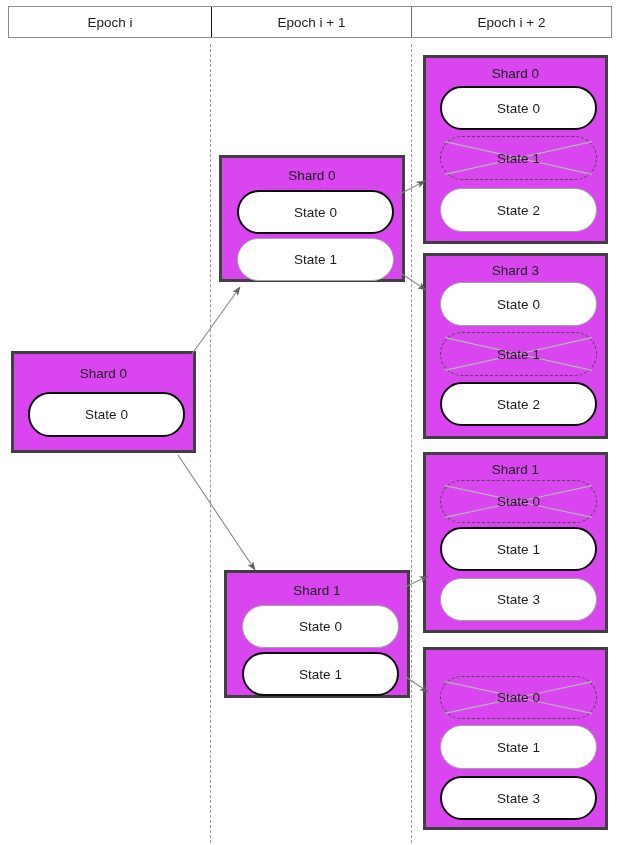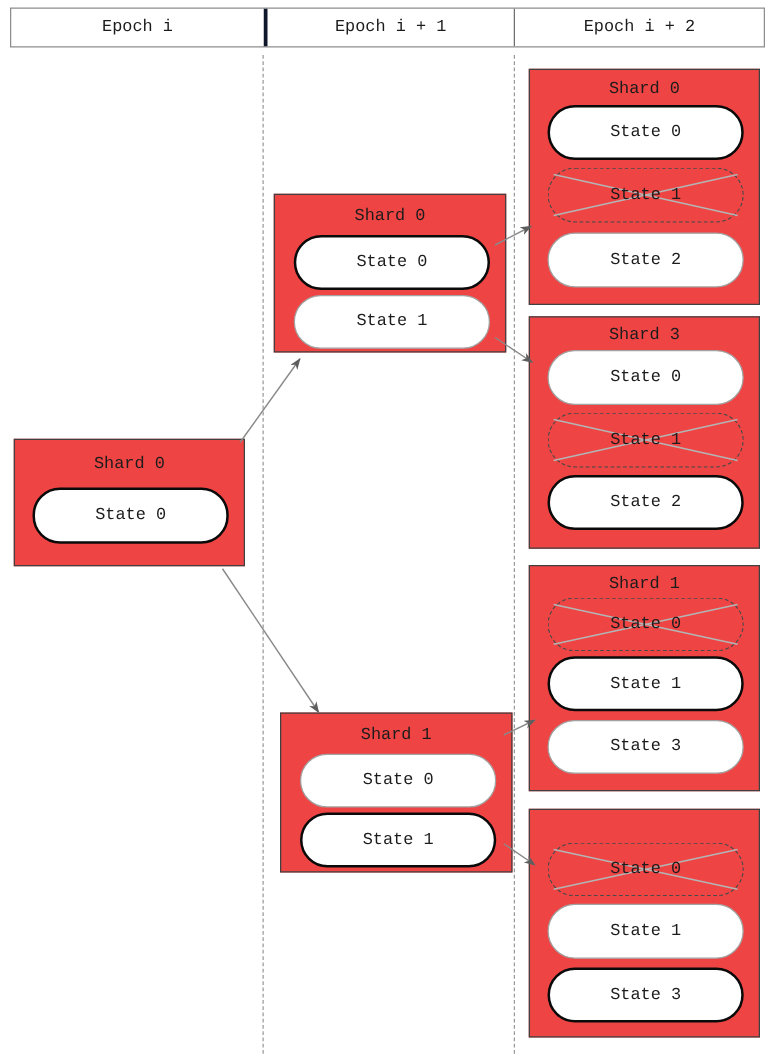--- a/index.html
+++ b/index.html
@@ -1,44 +1,44 @@
 <!DOCTYPE html>
 <html><head>
 <meta charset="utf-8">
 <style>
   html,body{margin:0;padding:0;background:#ffffff;}
   body{
     width:619px;height:845px;position:relative;overflow:hidden;
     font-family:"Liberation Sans","DejaVu Sans",sans-serif;
     -webkit-font-smoothing:antialiased;
   }
-  #canvas{position:absolute;left:0;top:0;width:514px;height:845px;font-family:Liberation Mono, monospace;}
+  #canvas{position:absolute;left:0;top:0;width:514px;height:845px;}
 
   
   .epoch-header{
     position:absolute;left:8px;top:6px;width:604px;height:32px;
     display:flex;border:1px solid #8d8d8d;box-sizing:border-box;background:#fff;
   }
   .epoch-cell{
     display:flex;align-items:center;justify-content:center;
     font-size:13.5px;color:#1c1c1c;box-sizing:border-box;height:100%;
   }
   .epoch-cell.c0{width:202px;}
-  .epoch-cell.c1{width:201px;border-left:3px solid #0f172a;border-right:1px solid #6f6f6f;}
+  .epoch-cell.c1{width:201px;border-left:1px solid #0f172a;border-right:1px solid #6f6f6f;}
   .epoch-cell.c2{flex:1;}
 
   
   .epoch-divider{
     position:absolute;width:0;border-left:1px dashed #9a9a9a;
   }
 
   
   .shard{
     position:absolute;box-sizing:border-box;
-    border:1px solid #404040;background:#ef4444;padding-left:15px;
+    border:3px solid #404040;background:#d946ef;padding-left:15px;
   }
   .shard-title{
     position:absolute;left:0;right:0;
     text-align:center;font-size:13.5px;color:#1c1c1c;
     line-height:1;
   }
 
   
   .state{
     position:absolute;box-sizing:border-box;background:#ffffff;

